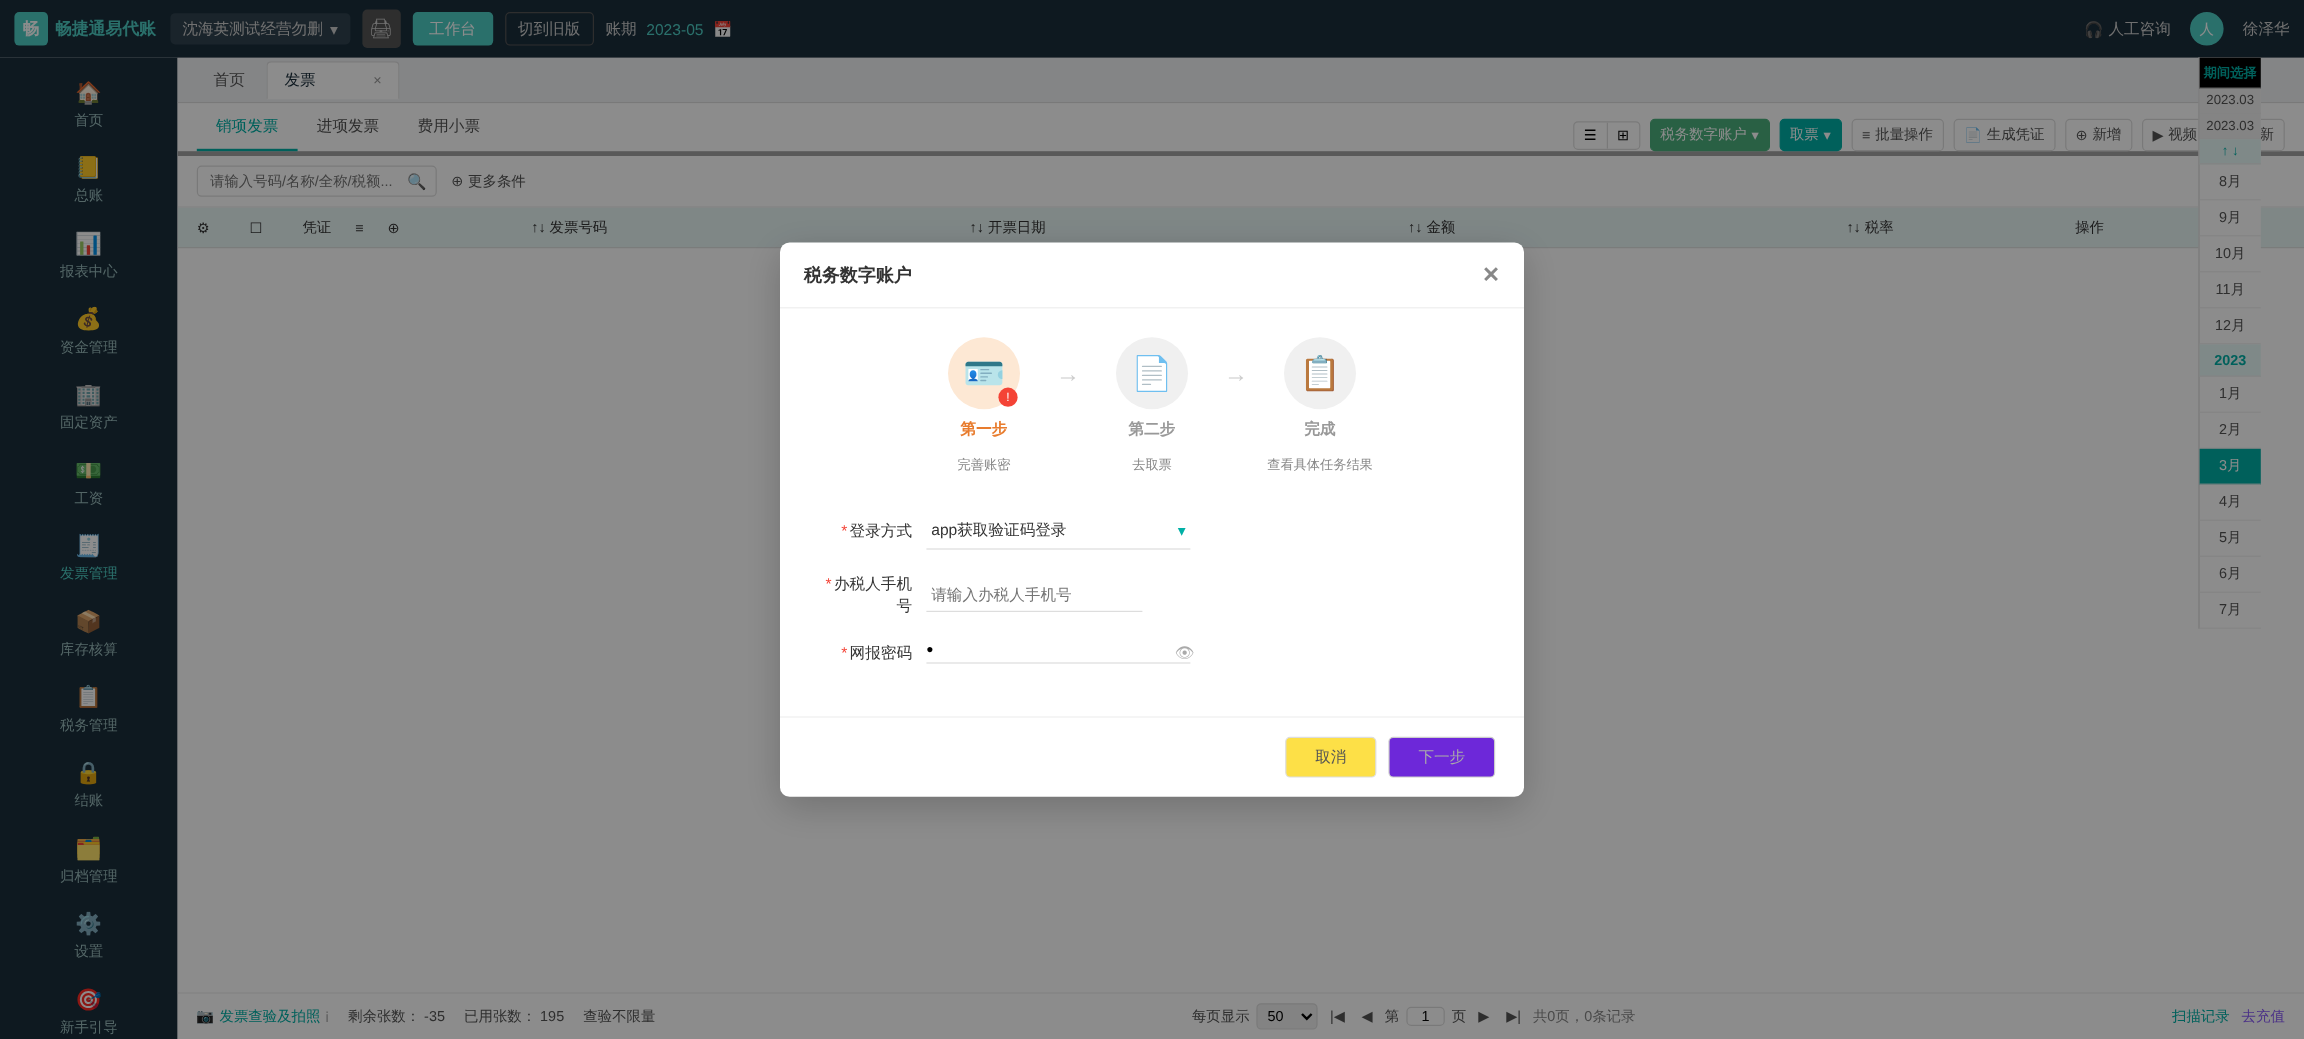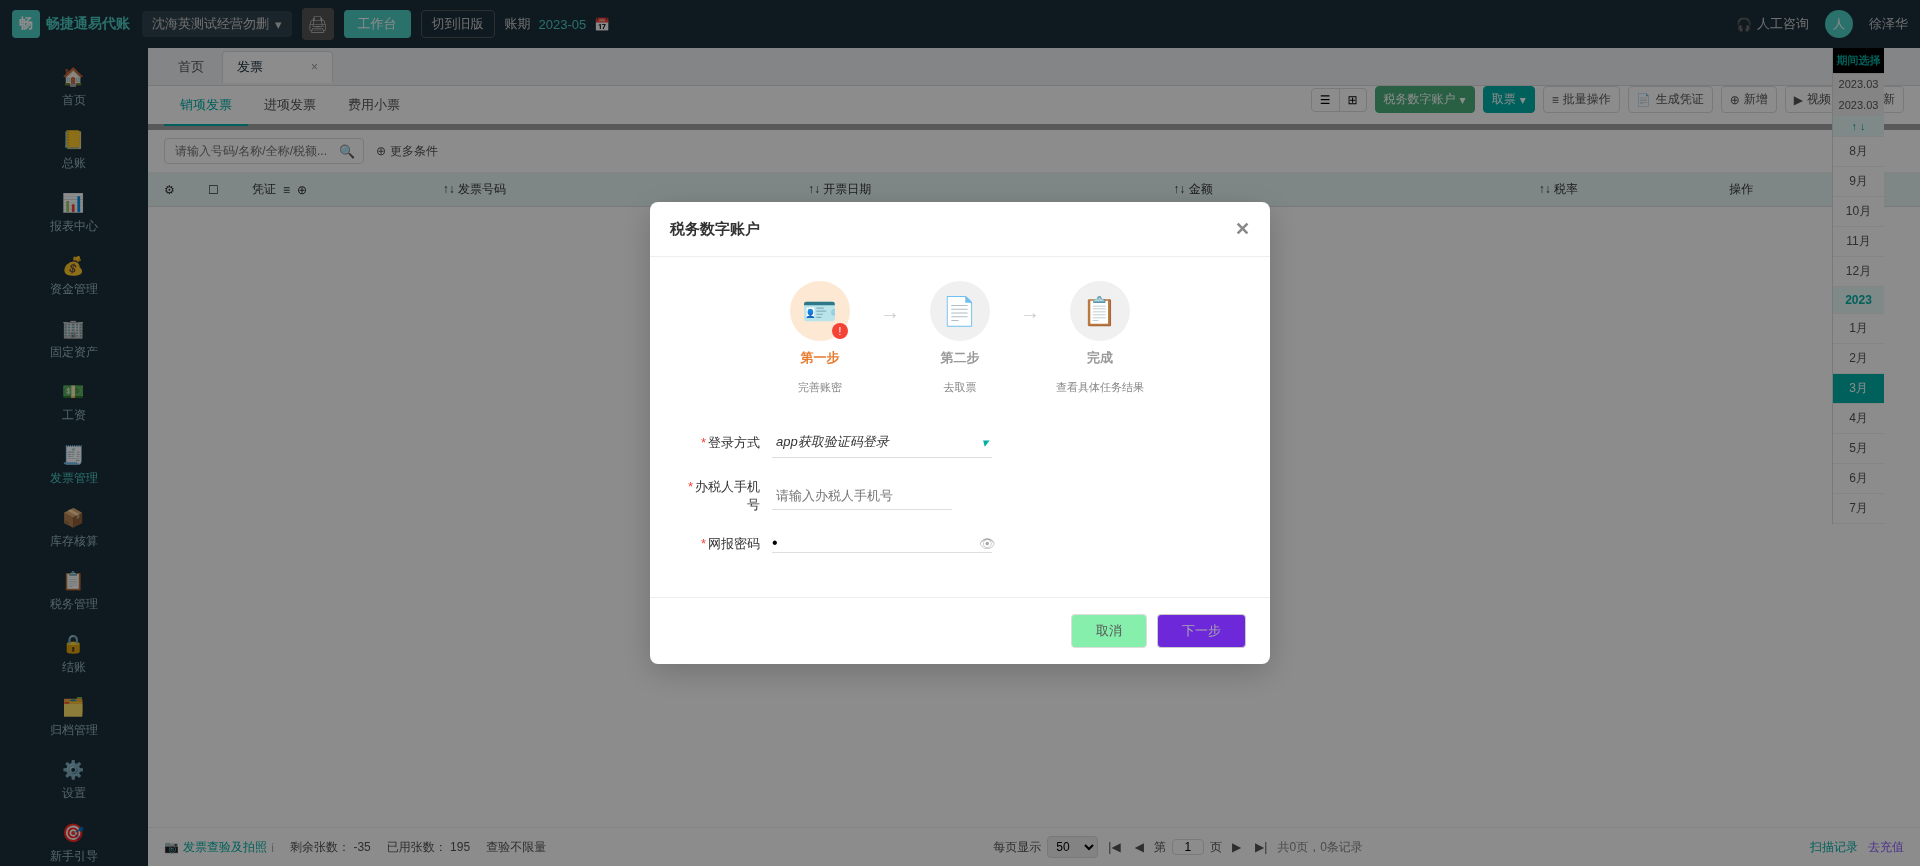--- a/index.html
+++ b/index.html
@@ -105,23 +105,23 @@
       border-bottom: 1px solid white;
       gap: 48px;
     }
     .tab-home { color: #555; }
 
     
     .content { flex: 1; background: white; overflow: hidden; display: flex; flex-direction: column; }
 
     
     .invoice-tabs {
-      display: flex; align-items: flex-start;
+      display: flex; align-items: flex-end;
       padding: 0 16px;
-      border-bottom: 6px solid #a3a3a3;
+      border-bottom: 4px solid #a3a3a3;
       gap: 0;
       height: 44px;
     }
     .inv-tab {
       padding: 10px 16px;
       cursor: pointer; font-size: 13px; color: #555;
       border-bottom: 2px solid transparent;
     }
     .inv-tab.active { color: #00b0a6; border-bottom: 2px solid #00b0a6; }
     .search-input {
@@ -146,21 +146,21 @@
 
     
     .table-header {
       display: flex; align-items: center;
       background: #e8f6f5;
       padding: 8px 16px;
       font-size: 12px; color: #333;
       border-bottom: 1px solid #ddd;
       gap: 16px;
     }
-    .th { display: flex; align-items: center; gap: 7px; cursor: pointer; }
+    .th { display: flex; align-items: center; gap: 20px; cursor: pointer; }
 
     
     .overlay {
       position: fixed; inset: 0;
       background: rgba(0,0,0,0.45);
       z-index: 100;
       display: flex; align-items: center; justify-content: center;
     }
 
     
@@ -230,37 +230,36 @@
     }
     .form-label .req { color: #f44336; margin-right: 2px; }
     .form-select {
       flex: 1;
       border: none; border-bottom: 1px solid #ddd;
       padding: 6px 4px;
       font-size: 13px; color: #333;
       display: flex; align-items: center; justify-content: space-between;
       cursor: pointer;
       max-width: 220px;
-      font-style: italic;
     }
     .form-input-real {
       flex: 1;
       border: none; border-bottom: 1px solid #ddd;
       padding: 6px 4px;
       font-size: 13px; color: #333;
       outline: none;
       background: transparent;
       max-width: 180px;
     }
     .eye-icon { color: #aaa; cursor: pointer; }
 
     
     .btn-cancel {
       padding: 7px 24px; border: 1px solid #ddd;
-      border-radius: 4px; background: #86efac;
+      border-radius: 4px; background: #fde047;
       font-size: 13px; color: #555; cursor: pointer;
     }
     .btn-next {
       padding: 7px 24px; border: 1px solid #ccc;
       border-radius: 4px; background: #6d28d9;
       font-size: 13px; color: #aaa; cursor: not-allowed;
     }
 
     
     .bottombar {

